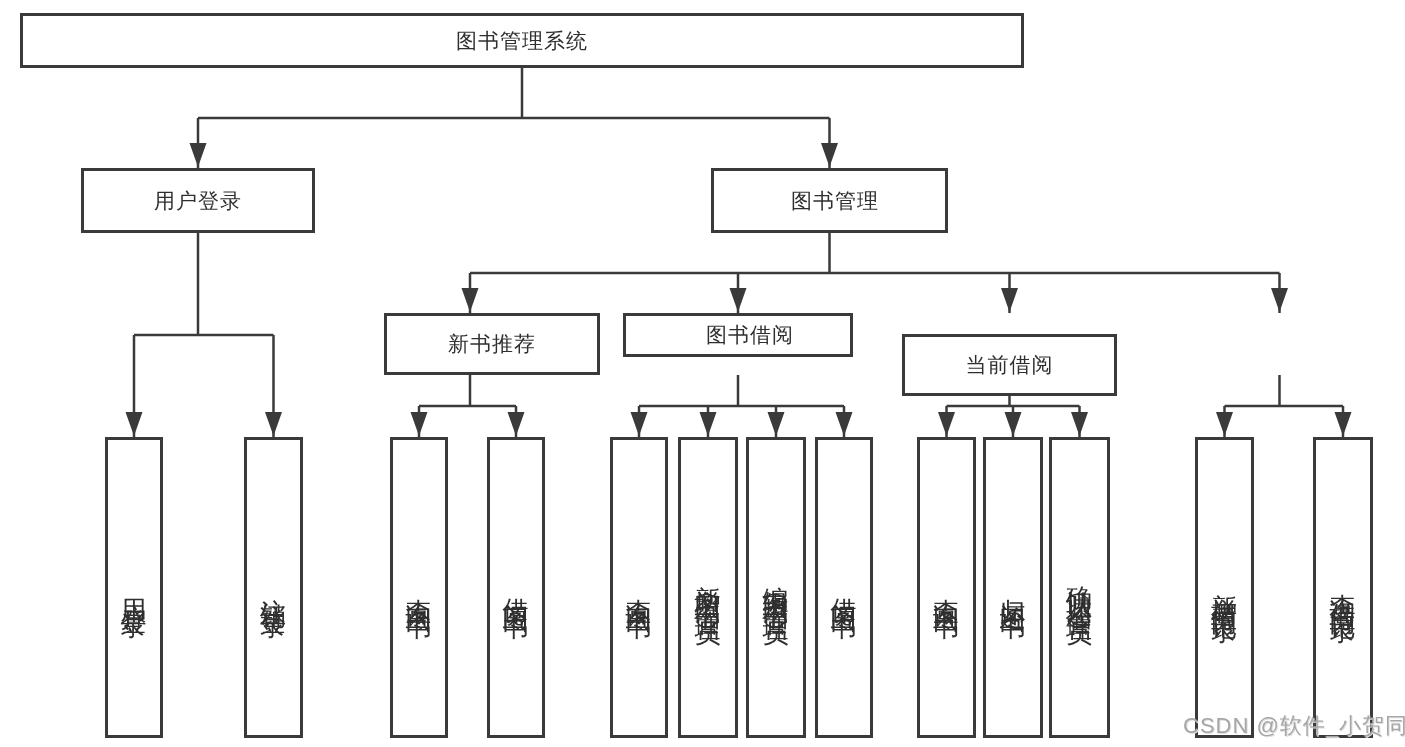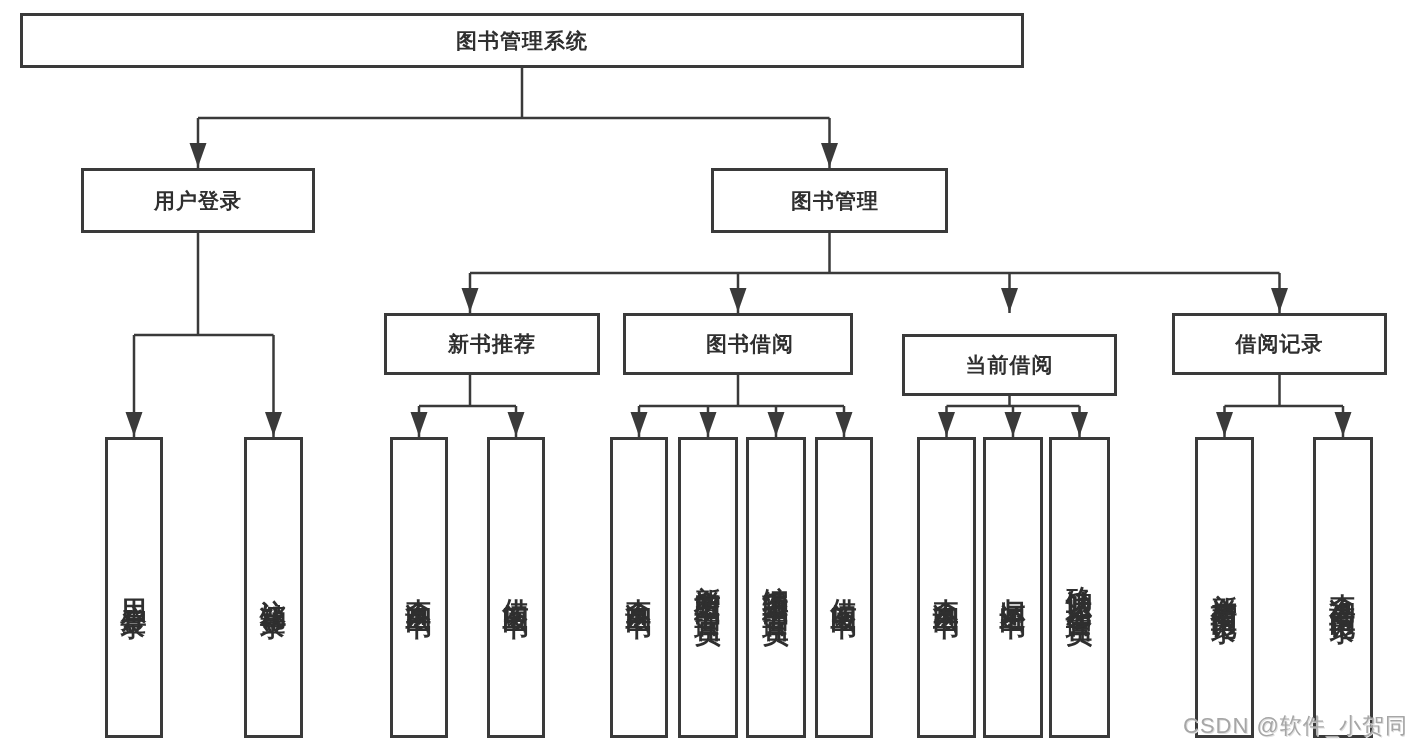--- a/index.html
+++ b/index.html
@@ -20,21 +20,20 @@
     left: 0; top: 0;
     width: 1405px;
     height: 747px;
     pointer-events: none;
   }
   #nodes-layer {
     position: absolute;
     left: 0; top: 0;
     width: 1405px;
     height: 747px;
-    font-weight: bold;
   }
   .node {
     position: absolute;
     box-sizing: border-box;
     border: 3px solid var(--line, #3a3a3a);
     background: #ffffff;
     display: flex;
     align-items: center;
     justify-content: center;
     color: var(--text, #2f2f2f);
@@ -136,28 +135,25 @@
       </div>
       <div class="node" style="left: 81px; top: 168px; width: 234px; height: 65px;">
         <span class="label">用户登录</span>
       </div>
       <div class="node" style="left: 711px; top: 168px; width: 237px; height: 65px; padding-left: 11px;">
         <span class="label">图书管理</span>
       </div>
       <div class="node" style="left: 374px; top: 313px; width: 216px; height: 62px; margin-left: 10px;">
         <span class="label">新书推荐</span>
       </div>
-      <div class="node" style="left: 623px; top: 313px; width: 230px; height: 62px; padding-left: 24px;">
+      <div class="node" style="left: 623px; top: 313px; width: 230px; height: 44px; padding-left: 24px;">
         <span class="label">图书借阅</span>
       </div>
       <div class="node" style="left: 902px; top: 313px; width: 215px; height: 62px; margin-top: 21px;">
         <span class="label">当前借阅</span>
-      </div>
-      <div class="node" style="left: 1172px; top: 313px; width: 215px; height: 62px;">
-        <span class="label">借阅记录</span>
       </div>
       <div class="node v" style="left: 105px; top: 437px; width: 58px; height: 301px;">
         <span class="label">用户登录</span>
       </div>
       <div class="node v" style="left: 244px; top: 437px; width: 59px; height: 301px;">
         <span class="label">注销登录</span>
       </div>
       <div class="node v" style="left: 390px; top: 437px; width: 58px; height: 301px;">
         <span class="label">查询图书</span>
       </div>

